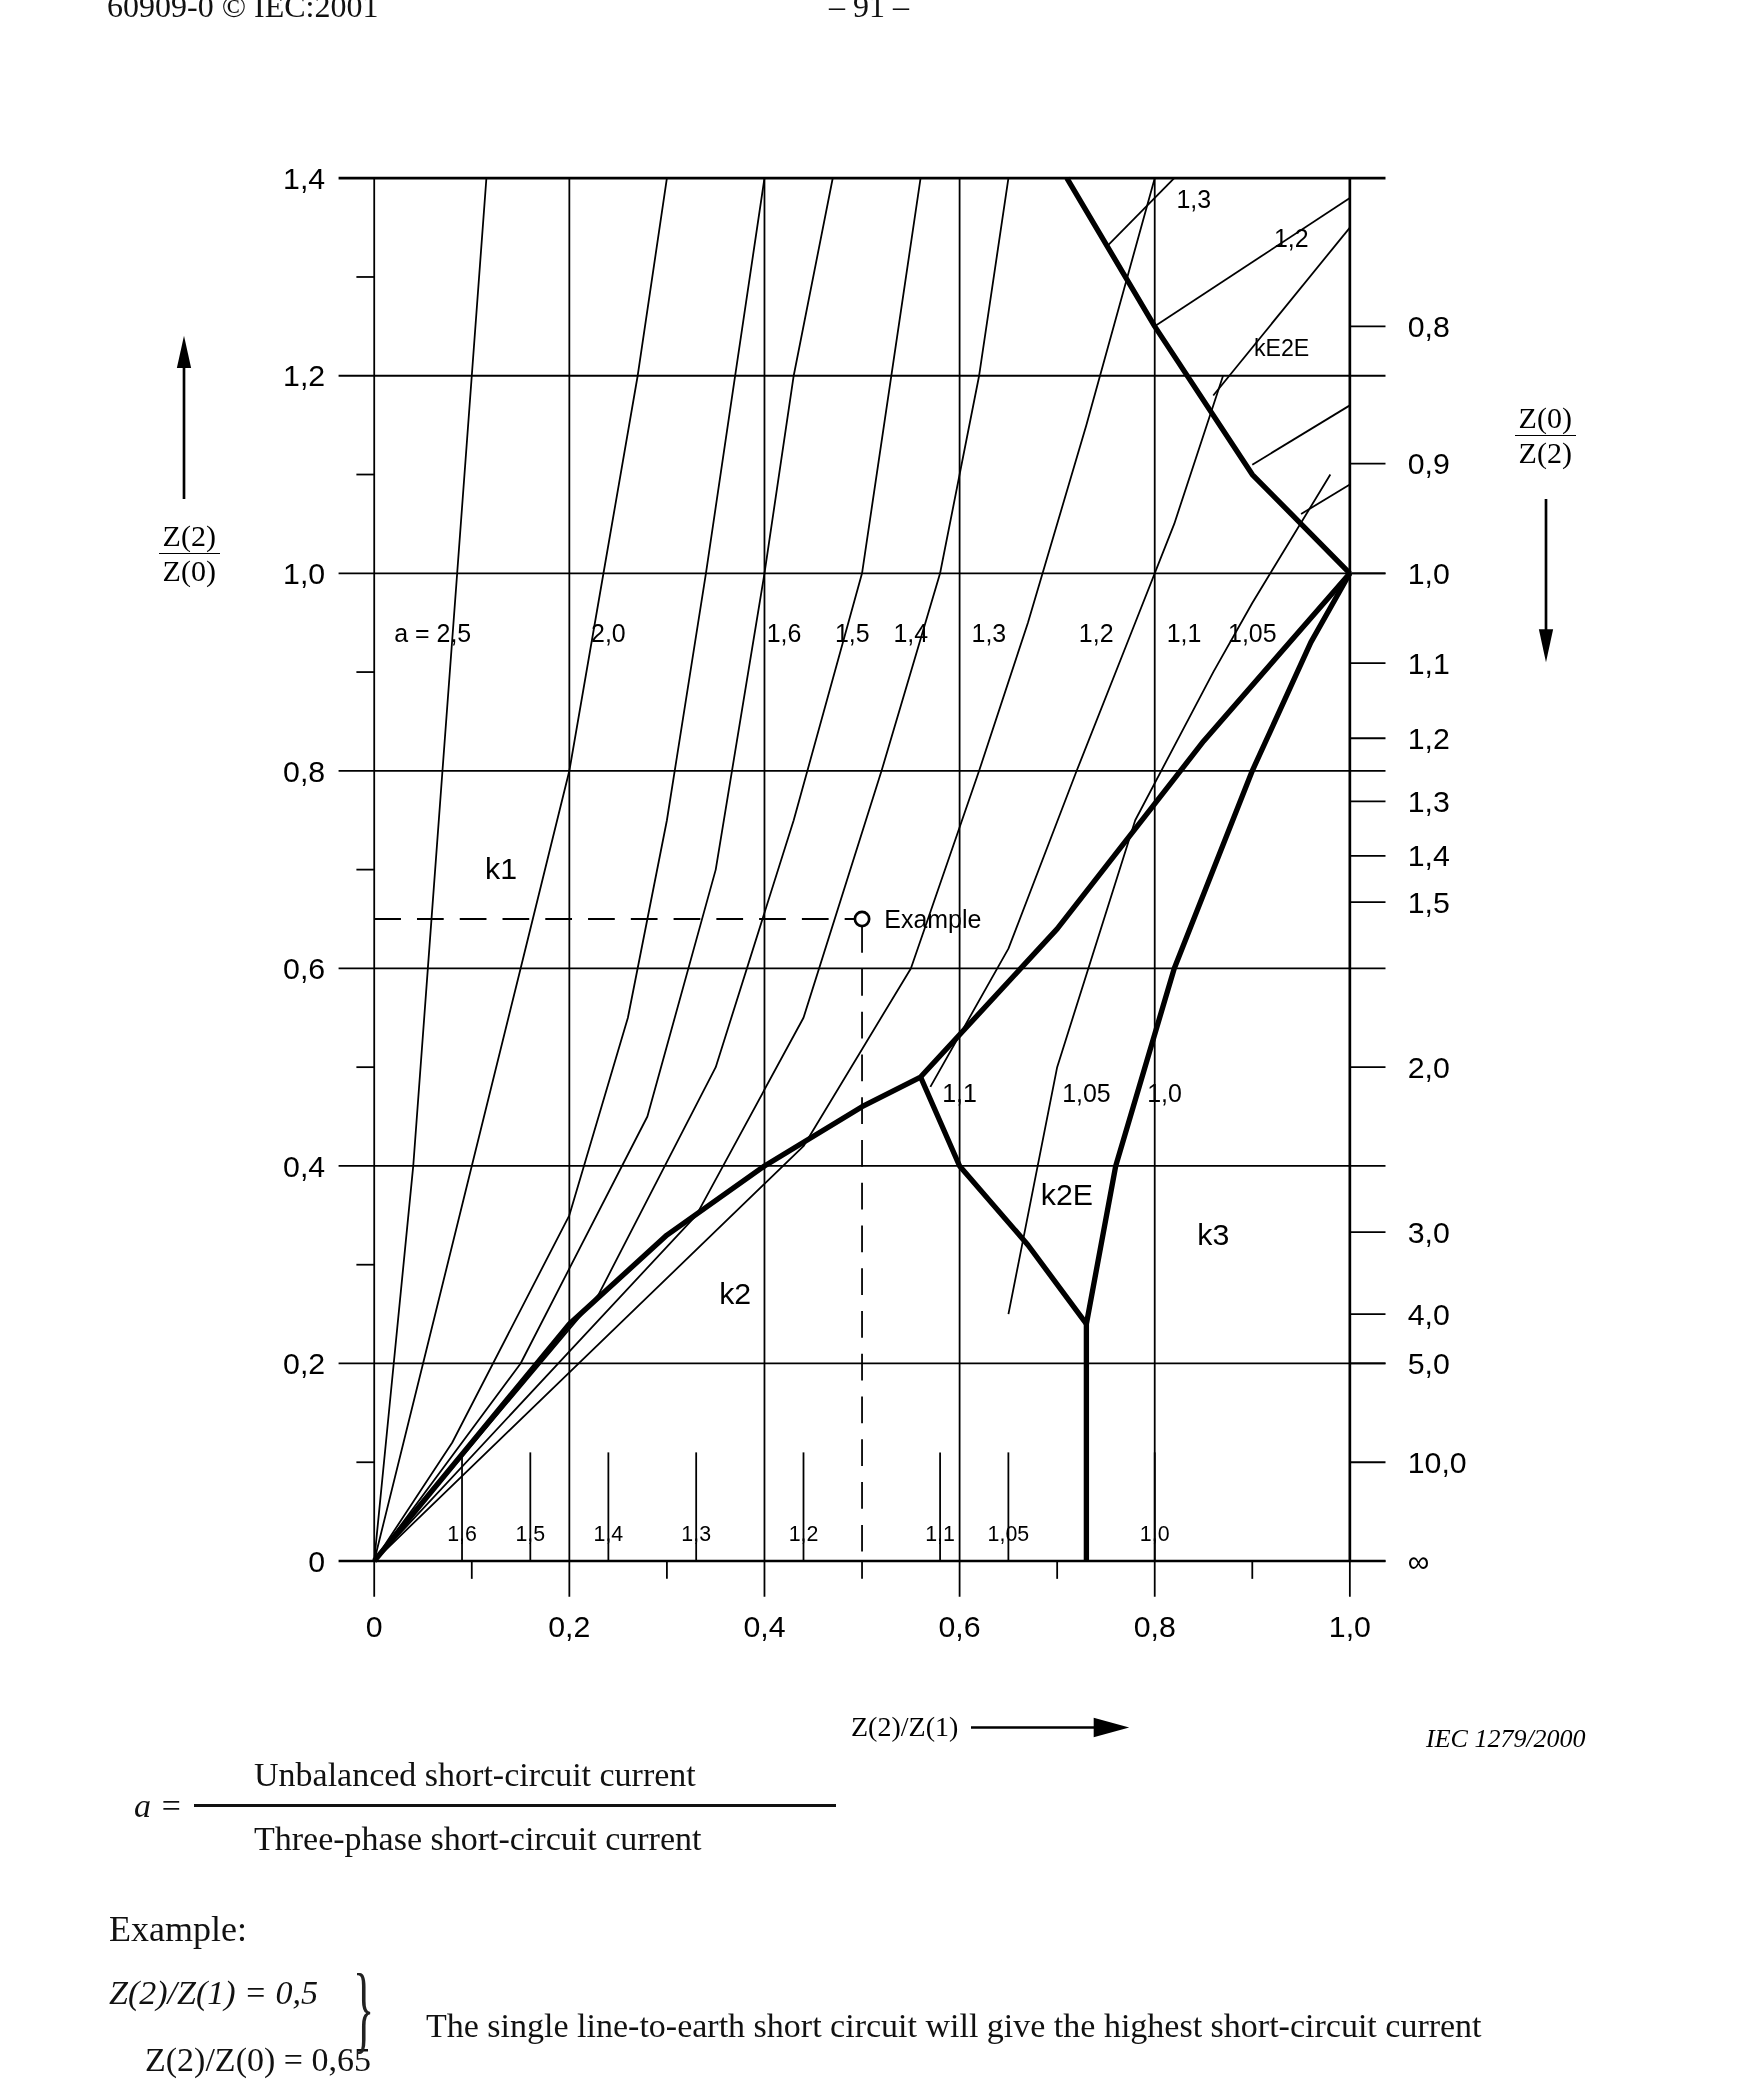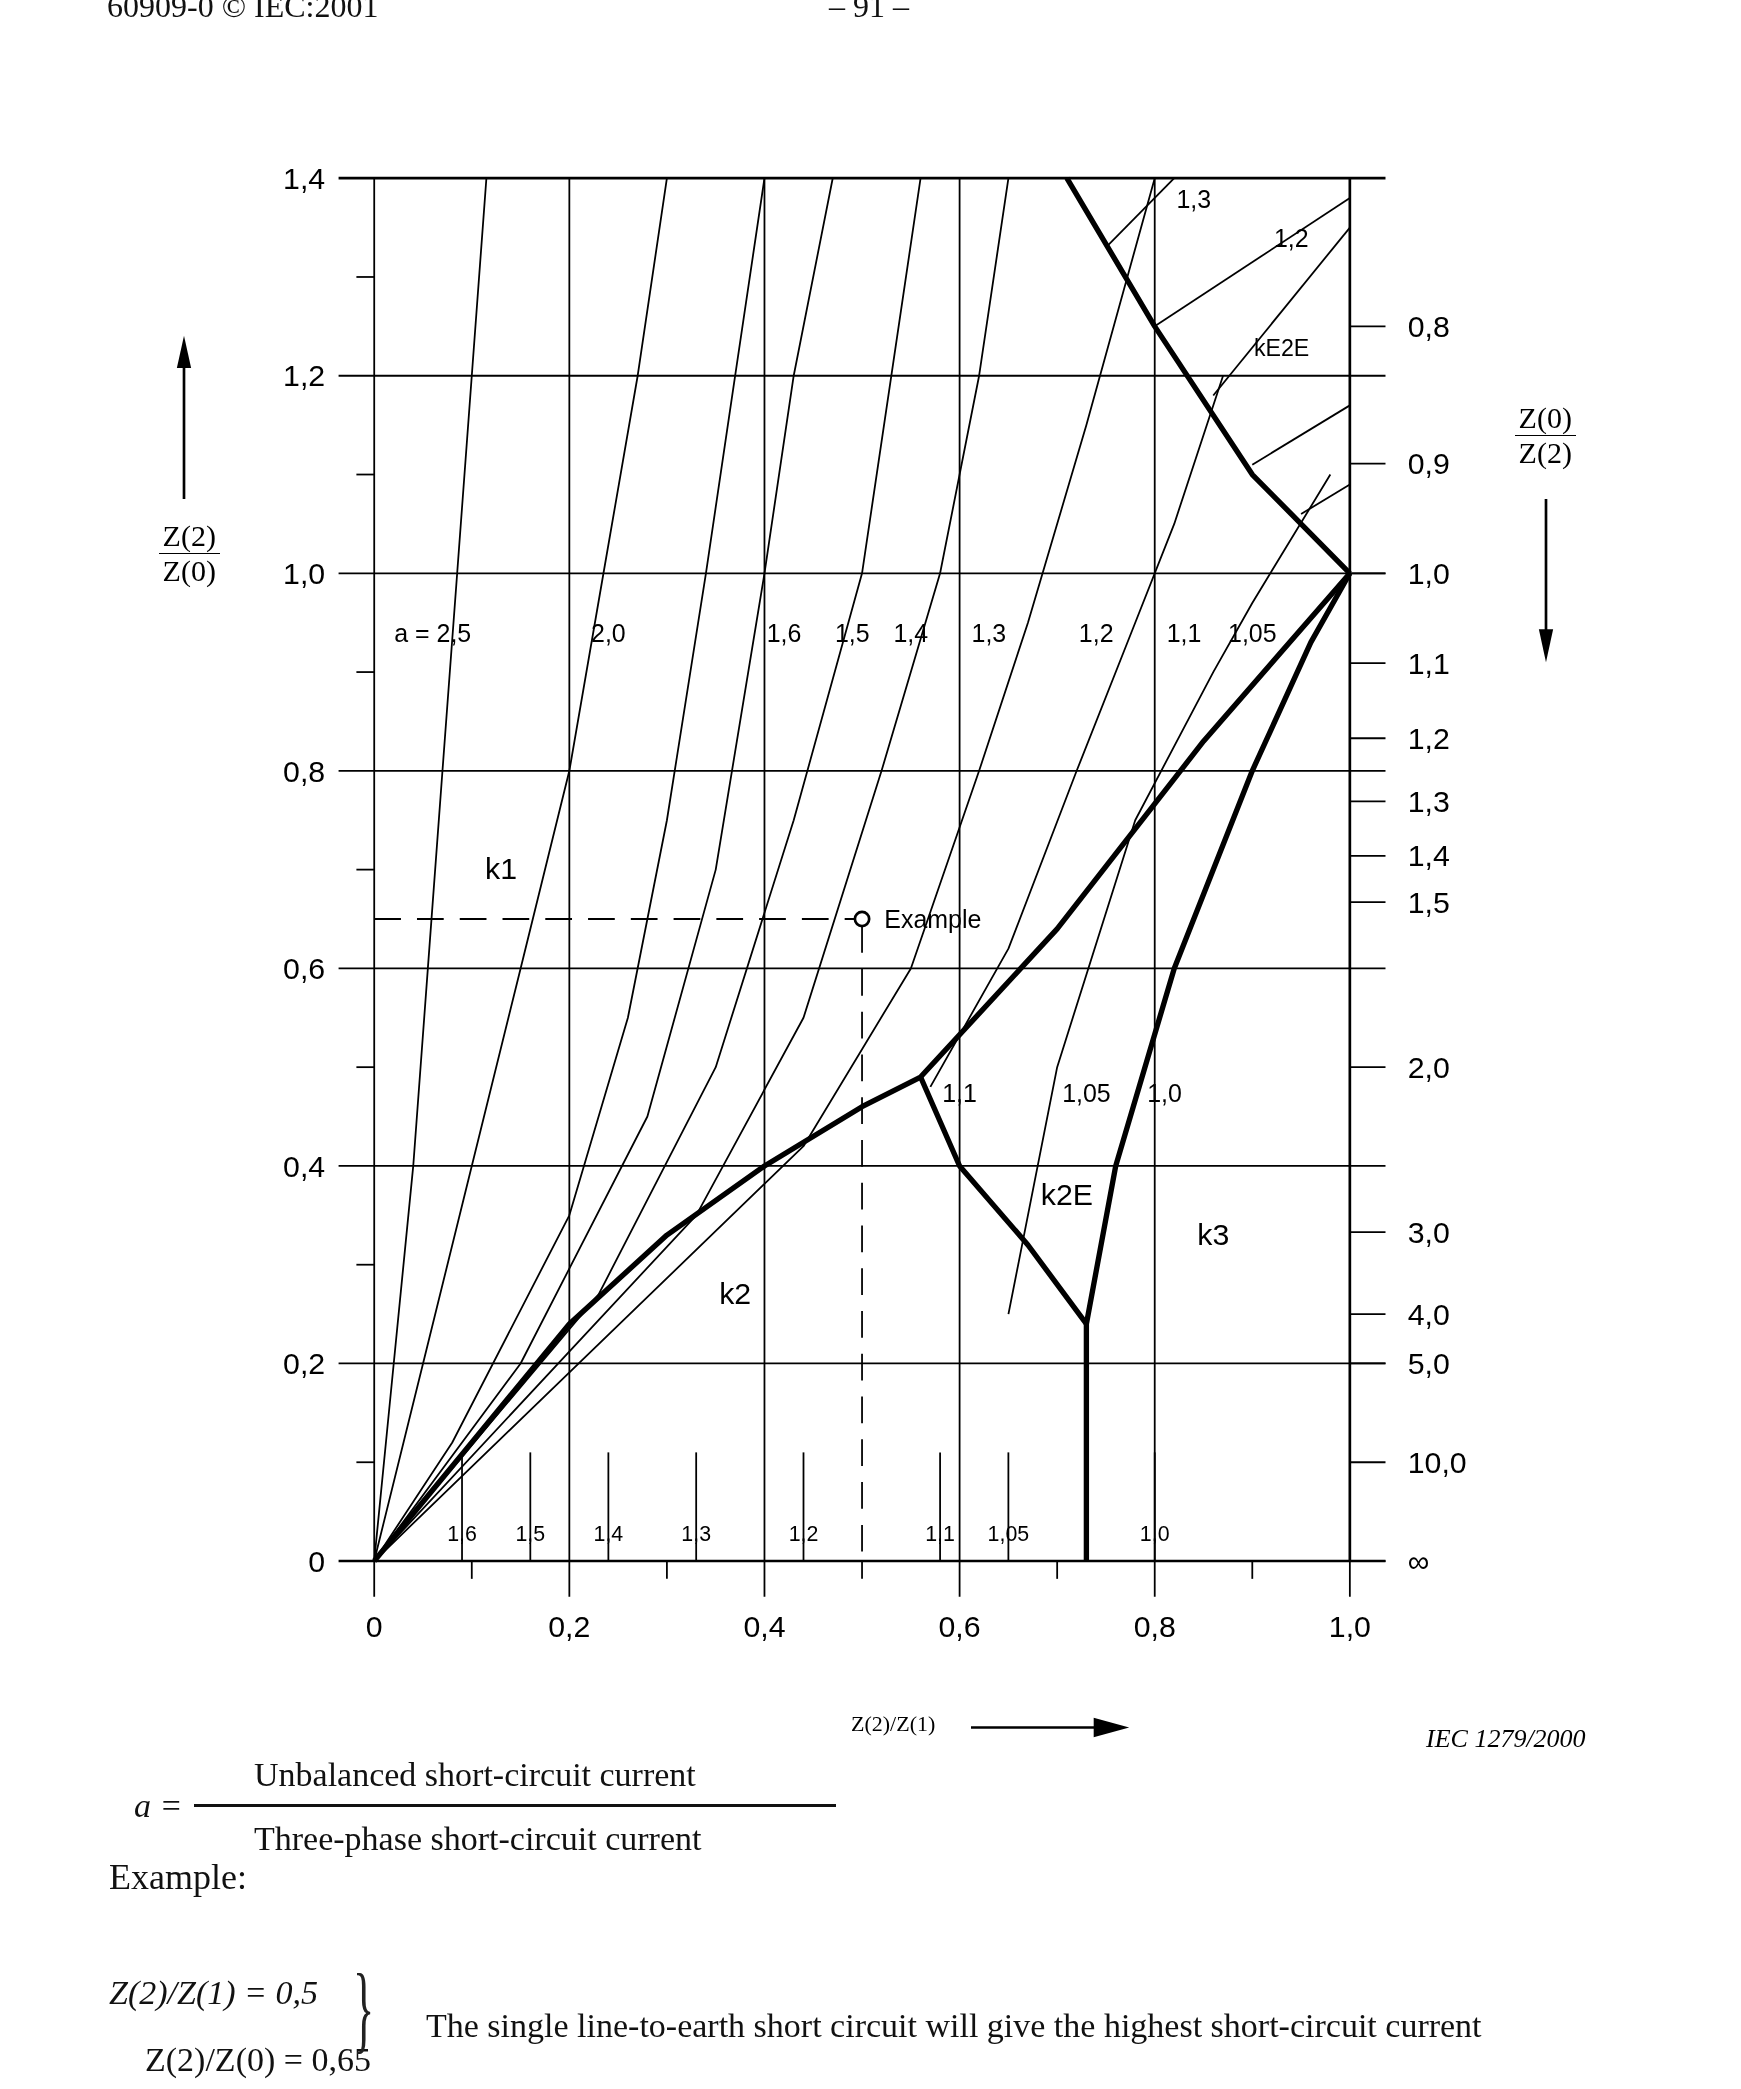--- a/index.html
+++ b/index.html
@@ -168,32 +168,32 @@
   <div style="border-bottom:1.8px solid #000;padding:0 3.6px;"><span>Z(0)</span></div>
   <div><span>Z(2)</span></div>
 </div>
 <div style="position:absolute;left:1537px;top:499px;width:18px;height:165px;">
   <svg width="18" height="165" viewBox="0 0 20 185">
       <line x1="10" y1="0" x2="10" y2="150" stroke="#000" stroke-width="3"></line>
       <polygon points="10,183 2,146 18,146" fill="#000"></polygon>
     </svg>
 </div>
 
-<div class="sans" style="position:absolute;left:851px;top:1711px;font-size:22px;">Z(2)/Z(1)</div>
+<div class="sans" style="position:absolute;left:851px;top:1711px;font-size:28px;">Z(2)/Z(1)</div>
 <div style="position:absolute;left:971px;top:1714px;width:160px;height:27px;">
   <svg width="160" height="27" viewBox="0 0 180 30">
       <line x1="0" y1="15" x2="145" y2="15" stroke="#000" stroke-width="3"></line>
       <polygon points="178,15 138,4 138,26" fill="#000"></polygon>
     </svg>
 </div>
 <div class="sans italic" style="position:absolute;left:1426px;top:1724px;font-size:26px;">IEC  1279/2000</div>
 
 <div class="formula italic" style="left:134px;top:1787px;">a =</div>
 <div class="formula" style="left:254px;top:1756px;">Unbalanced short-circuit current</div>
 <div class="frac-line" style="left:194px;top:1804px;width:642px;"></div>
 <div class="formula" style="left:254px;top:1813px;margin-top:7px;">Three-phase short-circuit current</div>
 
-<div class="formula" style="left:109px;top:1856px;font-size:36px;text-align:right;">Example:</div>
+<div class="formula" style="left:109px;top:1908px;font-size:36px;text-align:right;">Example:</div>
 <div class="formula" style="left:109px;top:1974px;font-style:italic;">Z(2)/Z(1) = 0,5</div>
 <div class="formula" style="left:109px;top:2041px;margin-left:36px;">Z(2)/Z(0) = 0,65</div>
 <div class="brace" style="left:340px;top:1952px;">}</div>
 <div class="formula" style="left:426px;top:2007px;">The single line-to-earth short circuit will give the highest short-circuit current</div>
 
 
 </body></html>

